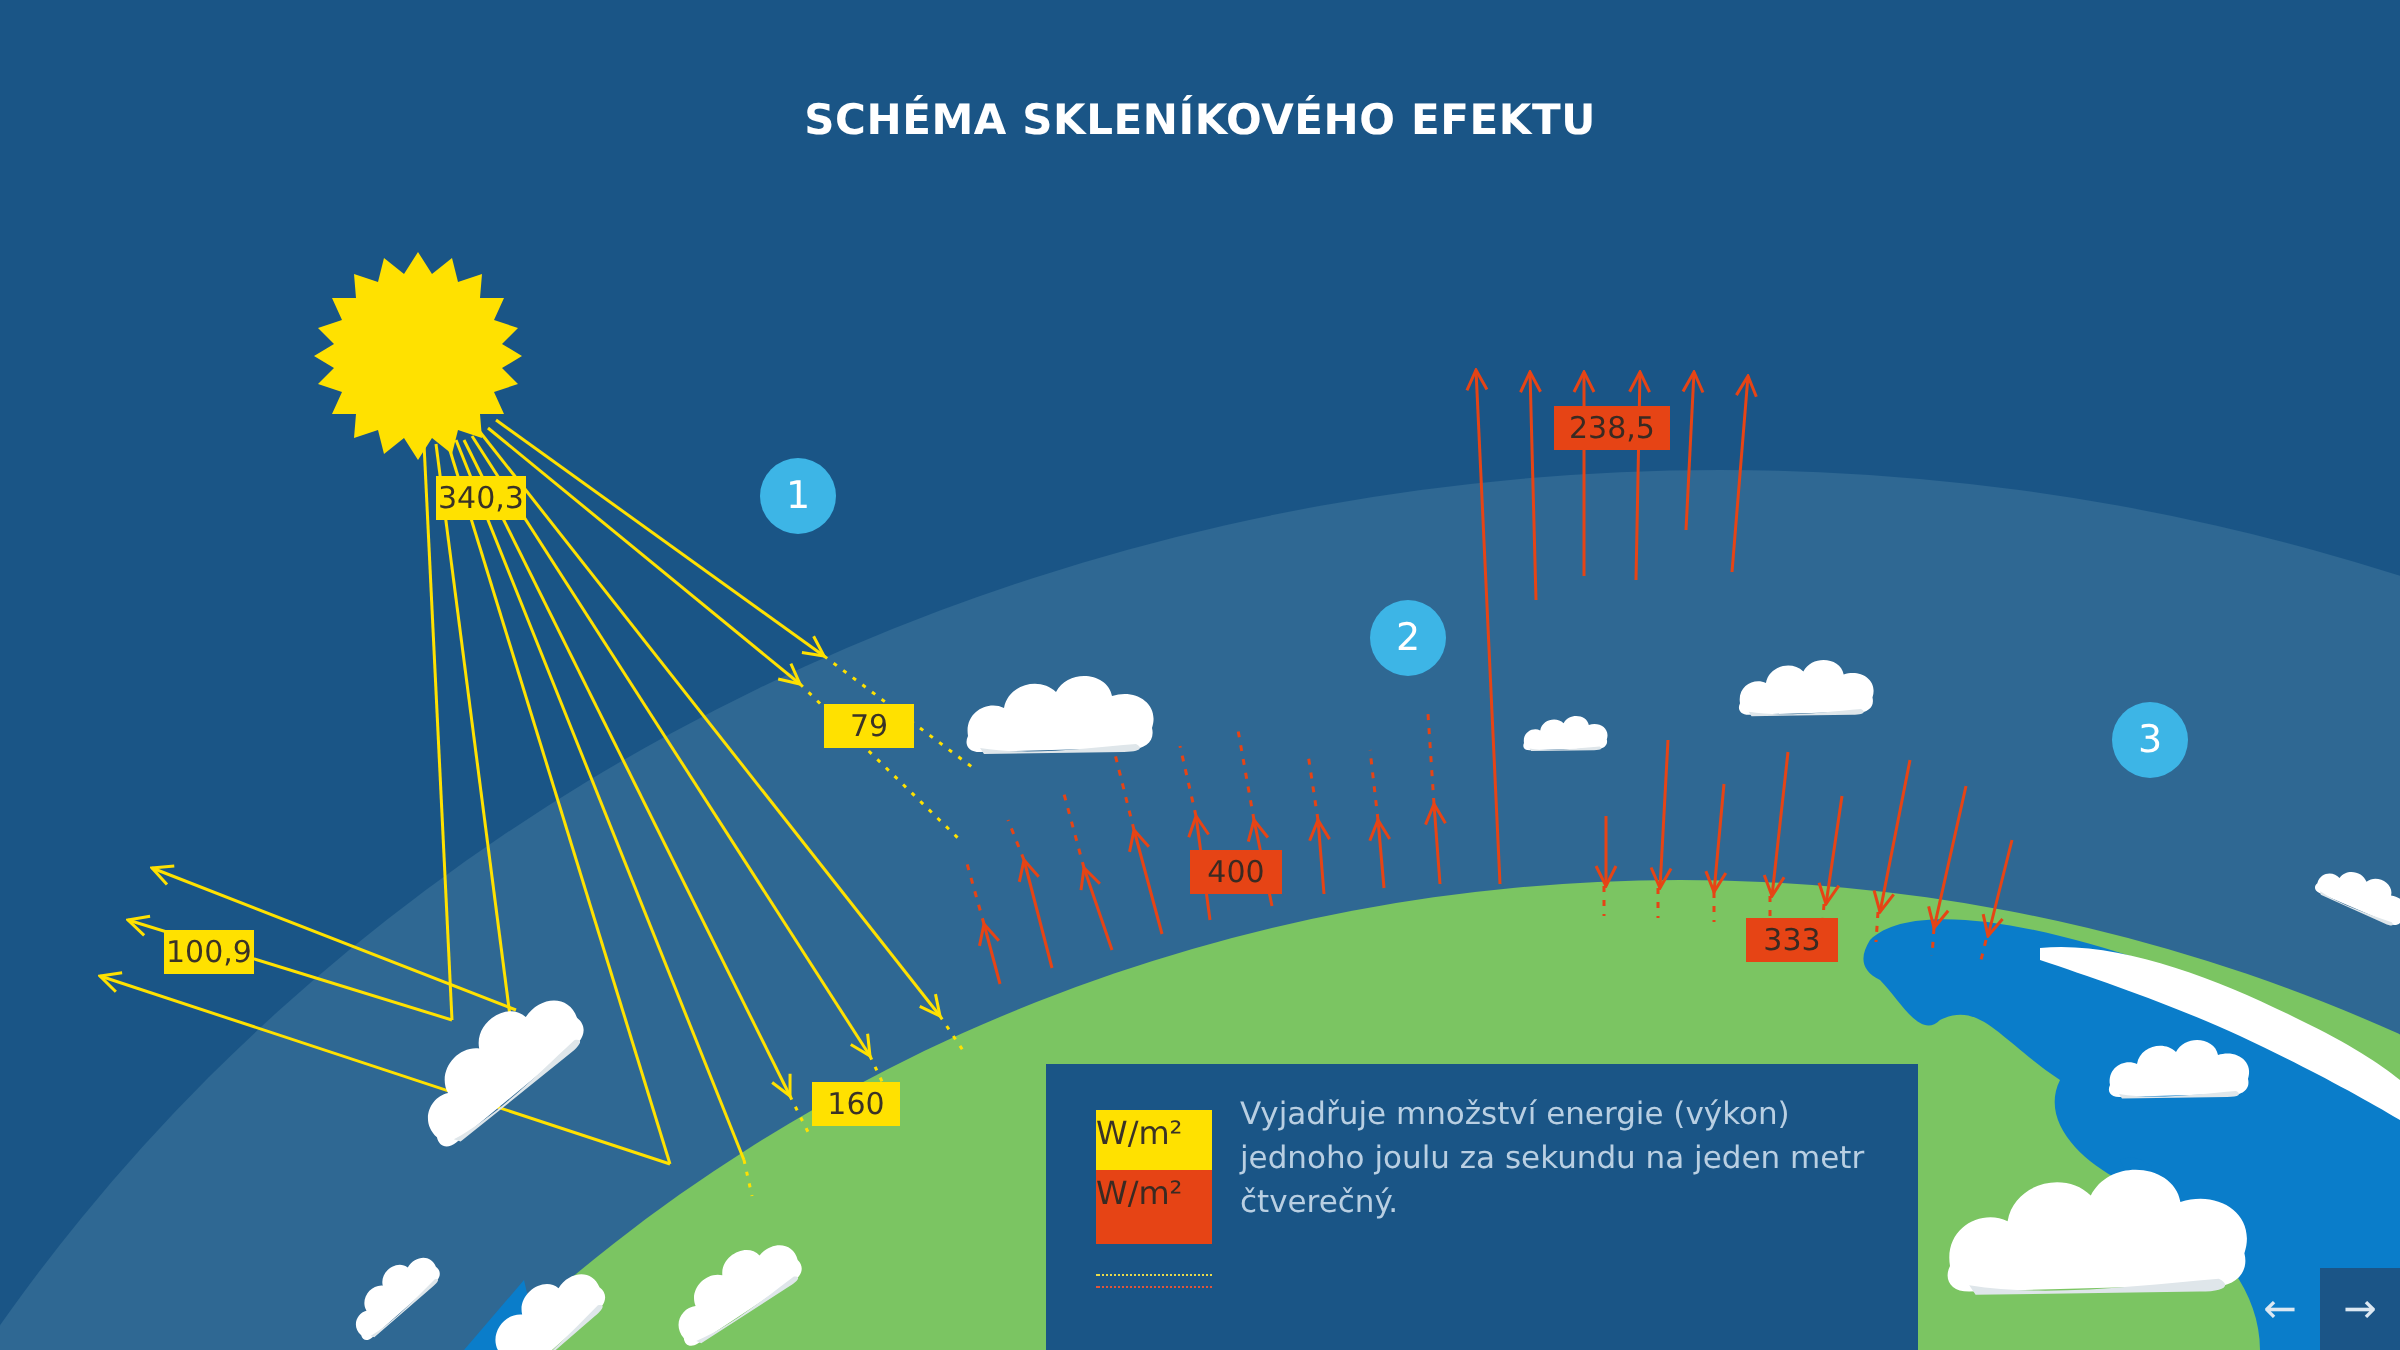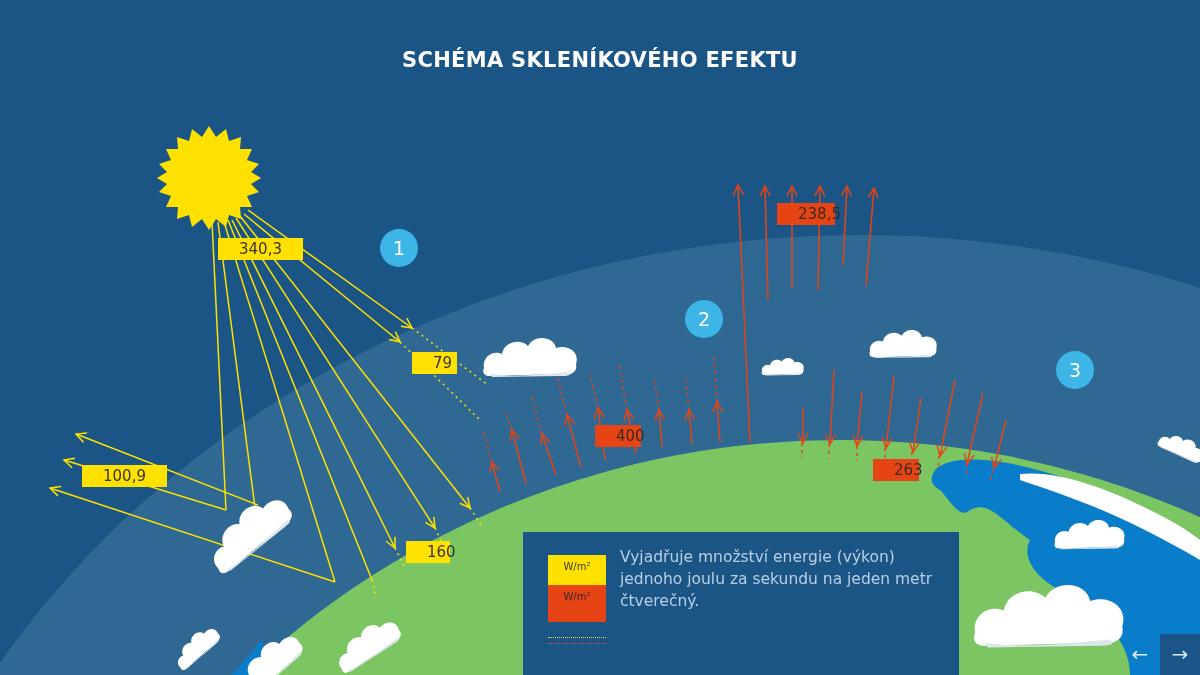--- a/index.html
+++ b/index.html
@@ -1,25 +1,25 @@
 <!DOCTYPE html>
 <html><head>
 <meta charset="utf-8">
 <style>
   html, body { margin: 0; padding: 0; }
   body { width: 1200px; height: 675px; overflow: hidden; background: #1a5586; font-family: "DejaVu Sans", "Liberation Sans", sans-serif; }
   .stage { position: relative; width: 1200px; height: 675px; overflow: hidden; background: #1a5586; }
   .scene { position: absolute; left: 0; top: 0; width: 1200px; height: 675px; }
   .title { position: absolute; top: 34px; left: 0; width: 1200px; text-align: center; color: #ffffff; font-size: 21px; font-weight: bold; letter-spacing: 0.3px; }
-  .val { position: absolute; font-size: 15px; line-height: 22px; height: 22px; padding: 0 21px; color: #3a3327; text-align: center; box-sizing: border-box; }
+  .val { position: absolute; font-size: 15px; line-height: 22px; height: 22px; padding: 0 1px; color: #3a3327; text-align: center; box-sizing: border-box; }
   .val.yellow { background: #ffe100; }
   .val.red { background: #e64415; color: #3a2a22; }
   .step { position: absolute; width: 38px; height: 38px; border-radius: 50%; background: #3db5e6; color: #fff; font-size: 19px; text-align: center; line-height: 38px; }
   .legend { position: absolute; left: 523px; top: 532px; width: 436px; height: 143px; background: #1a5586; box-sizing: border-box; }
-  .legend .badge { position: absolute; left: 25px; width: 58px; height: 37px; line-height: 23px; font-size: 10px; text-align: center; color: #3a3327; }
+  .legend .badge { position: absolute; left: 25px; width: 58px; height: 37px; line-height: 23px; font-size: 16px; text-align: left; color: #3a3327; }
   .legend .badge.yellow { top: 23px; background: #ffe100; }
   .legend .badge.red { top: 53px; background: #e64415; color: #3a2a22; }
   .legend .desc { position: absolute; left: 97px; top: 14px; width: 320px; color: #b9cfe2; font-size: 15.5px; line-height: 22px; }
   .legend .dash { position: absolute; left: 25px; width: 58px; height: 0; }
   .legend .dash.y { top: 105px; border-top: 1.5px dotted #e8d94a; }
   .legend .dash.r { top: 111px; border-top: 1.5px dotted #e0553a; }
   .legend .absorb { position: absolute; left: 97px; top: 96px; color: #b9cfe2; font-size: 15.5px; }
   .nav { position: absolute; top: 634px; width: 40px; height: 41px; color: #dce8f2; font-size: 20px; text-align: center; line-height: 41px; cursor: pointer; }
   .nav.prev { left: 1120px; }
   .nav.next { left: 1160px; background: #1b5587; }
@@ -151,21 +151,21 @@
   <div class="step" style="left:380px;top:229px;">1</div>
   <div class="step" style="left:685px;top:300px;">2</div>
   <div class="step" style="left:1056px;top:351px;">3</div>
 
   <div class="val yellow" style="left:218px;top:238px;">340,3</div>
   <div class="val yellow" style="left:82px;top:465px;">100,9</div>
   <div class="val yellow" style="left:412px;top:352px;width:45px;">79</div>
   <div class="val yellow" style="left:406px;top:541px;width:44px;">160</div>
   <div class="val red" style="left:595px;top:425px;width:46px;">400</div>
   <div class="val red" style="left:777px;top:203px;width:58px;">238,5</div>
-  <div class="val red" style="left:873px;top:459px;width:46px;">263</div>
+  <div class="val red" style="left:873px;top:459px;width:46px;">333</div>
 
   <div class="legend">
     <div class="badge yellow">W/m²</div>
     <div class="badge red">W/m²</div>
     <div class="desc">Vyjadřuje množství energie (výkon) jednoho joulu za sekundu na jeden metr čtverečný.</div>
     <div class="dash y"></div>
     <div class="dash r"></div>
   </div>
 
   <div class="nav prev">

